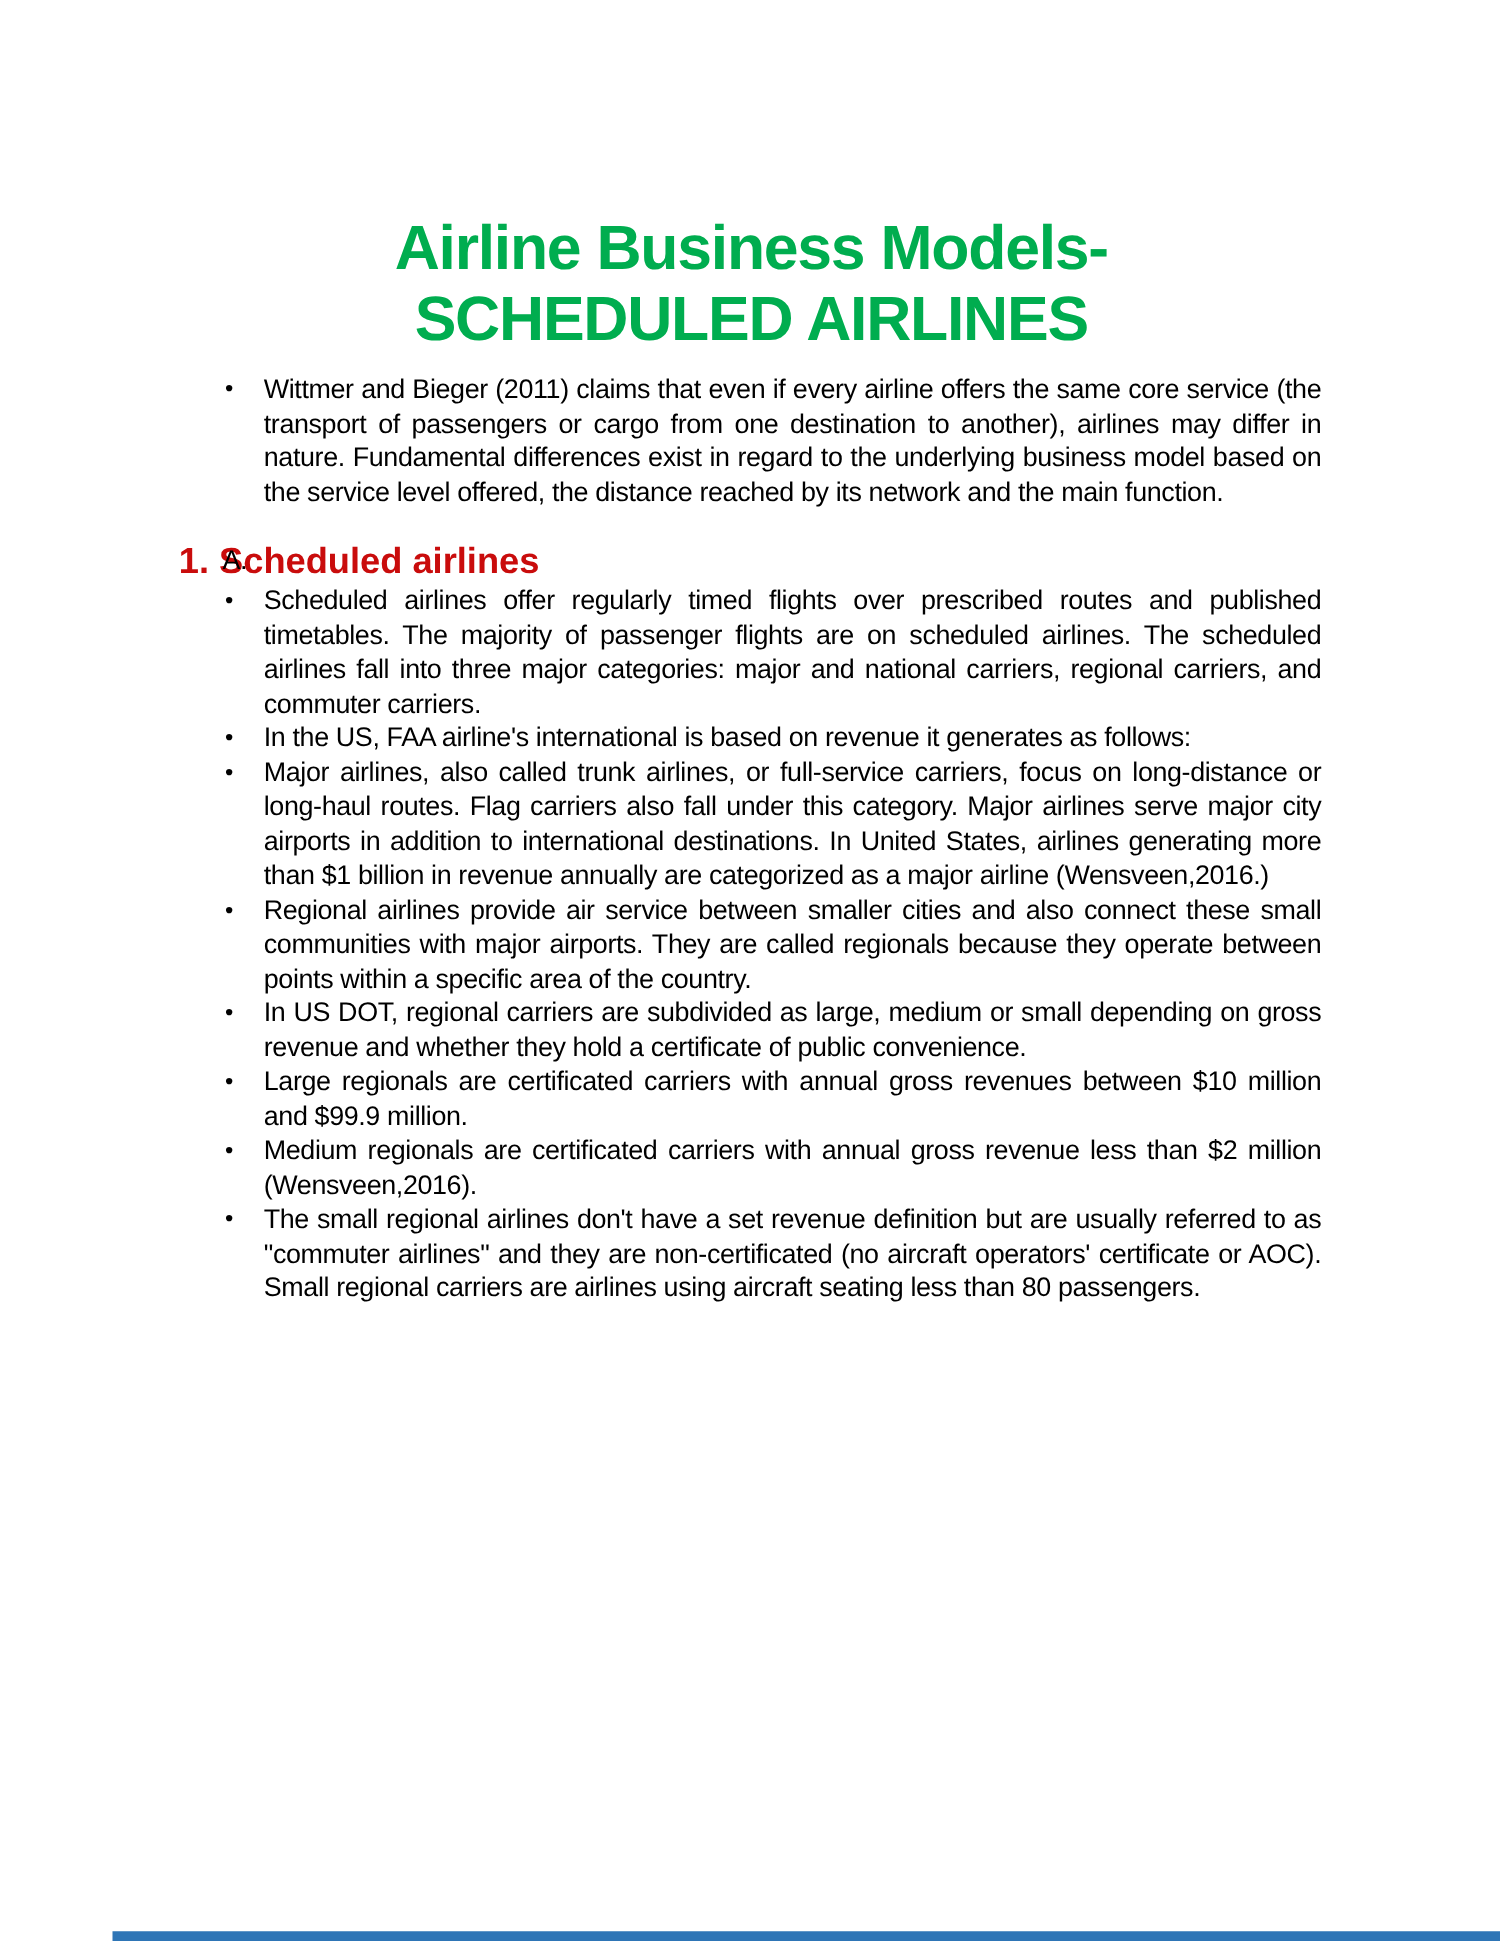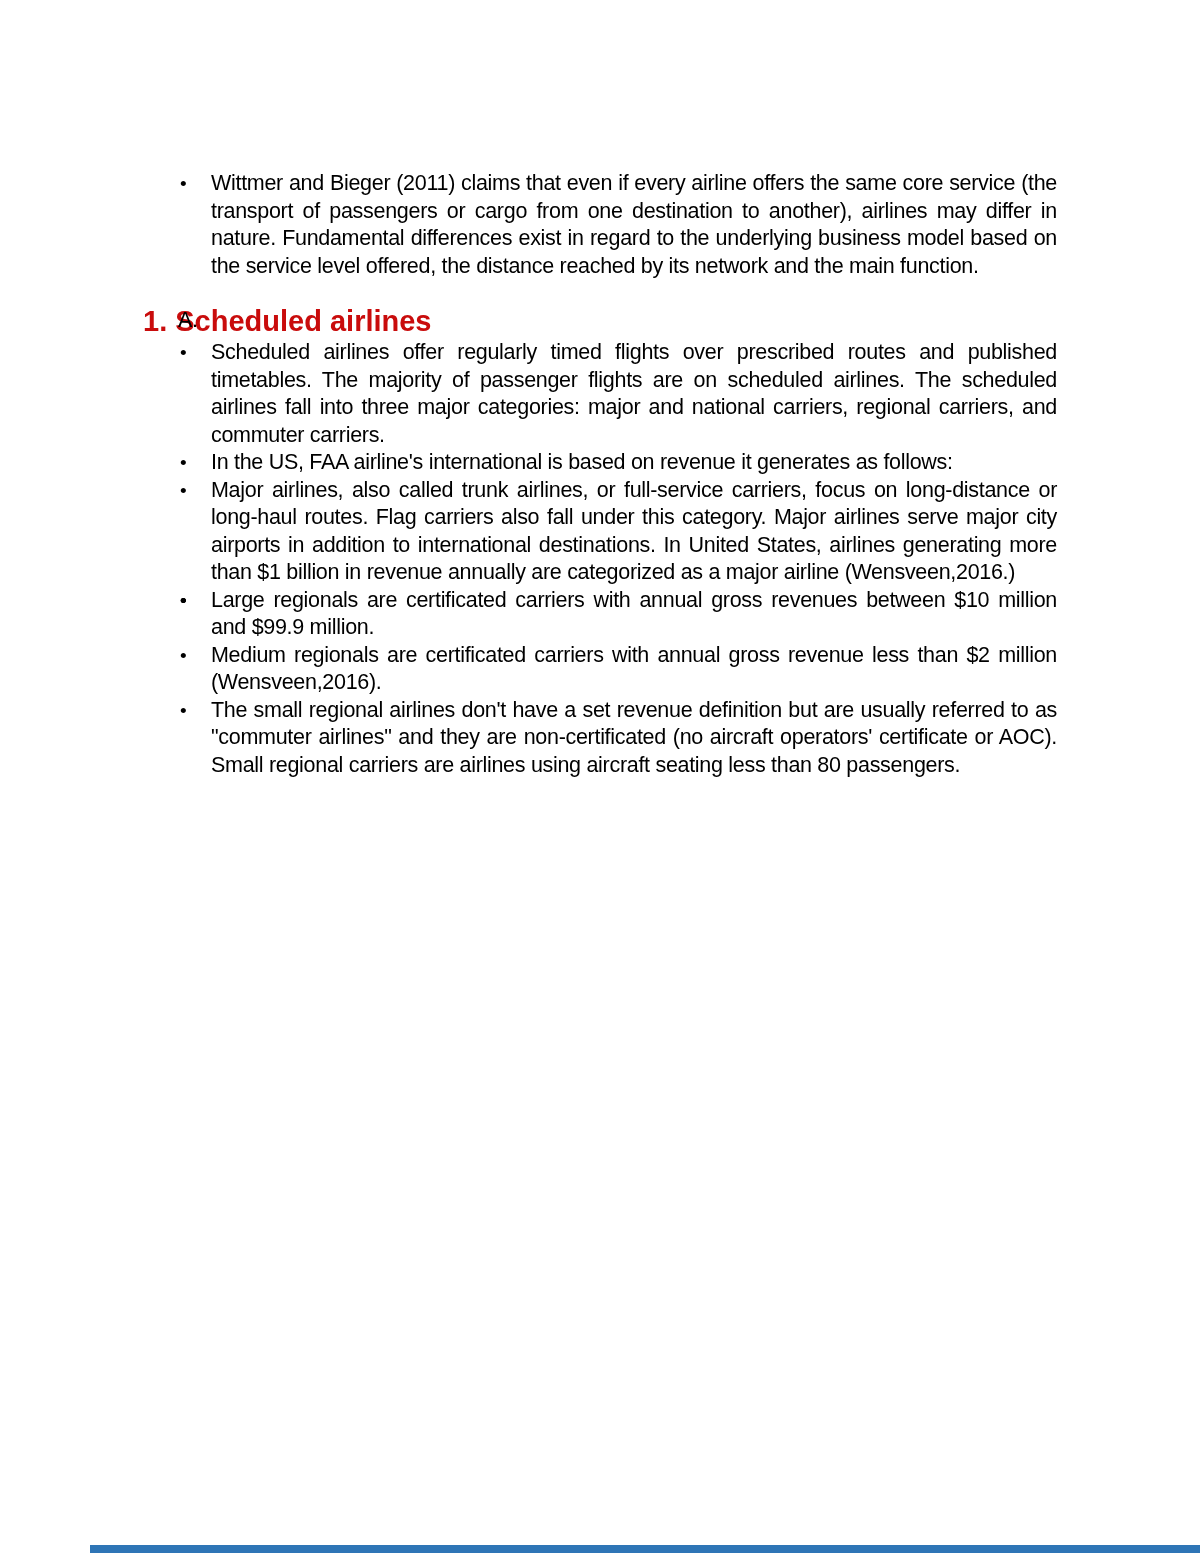--- a/index.html
+++ b/index.html
@@ -76,20 +76,24 @@
     height: 8px;
     background: var(--footer-blue, #2E75B6);
   }
 </style>
 </head>
 <body>
 
 <div class="page">
   <div class="content">
 
+    <h1 class="doc-title">
+      <span>Airline Business Models-</span><br>
+      <span>SCHEDULED AIRLINES</span>
+    </h1>
 
     <ul class="bullets intro body-text">
       <li>
         <span class="dot">•</span>
         <span>Wittmer and Bieger (2011) claims that even if every airline offers the same core service (the transport of passengers or cargo from one destination to another), airlines may differ in nature. Fundamental differences exist in regard to the underlying business model based on the service level offered, the distance reached by its network and the main function.</span>
       </li>
     </ul>
 
     <div class="lettered-item body-text">
       <span class="marker">A.</span>
@@ -105,23 +109,25 @@
       <li>
         <span class="dot">•</span>
         <span>In the US, FAA airline's international is based on revenue it generates as follows:</span>
       </li>
       <li>
         <span class="dot">•</span>
         <span>Major airlines, also called trunk airlines, or full-service carriers, focus on long-distance or long-haul routes. Flag carriers also fall under this category. Major airlines serve major city airports in addition to international destinations. In United States, airlines generating more than $1 billion in revenue annually are categorized as a major airline (Wensveen,2016.)</span>
       </li>
       <li>
         <span class="dot">•</span>
+        <span>Regional airlines provide air service between smaller cities and also connect these small communities with major airports. They are called regionals because they operate between points within a specific area of the country.</span>
       </li>
       <li>
         <span class="dot">•</span>
+        <span>In US DOT, regional carriers are subdivided as large, medium or small depending on gross revenue and whether they hold a certificate of public convenience.</span>
       </li>
       <li>
         <span class="dot">•</span>
         <span>Large regionals are certificated carriers with annual gross revenues between $10 million and $99.9 million.</span>
       </li>
       <li>
         <span class="dot">•</span>
         <span>Medium regionals are certificated carriers with annual gross revenue less than $2 million (Wensveen,2016).</span>
       </li>
       <li>

